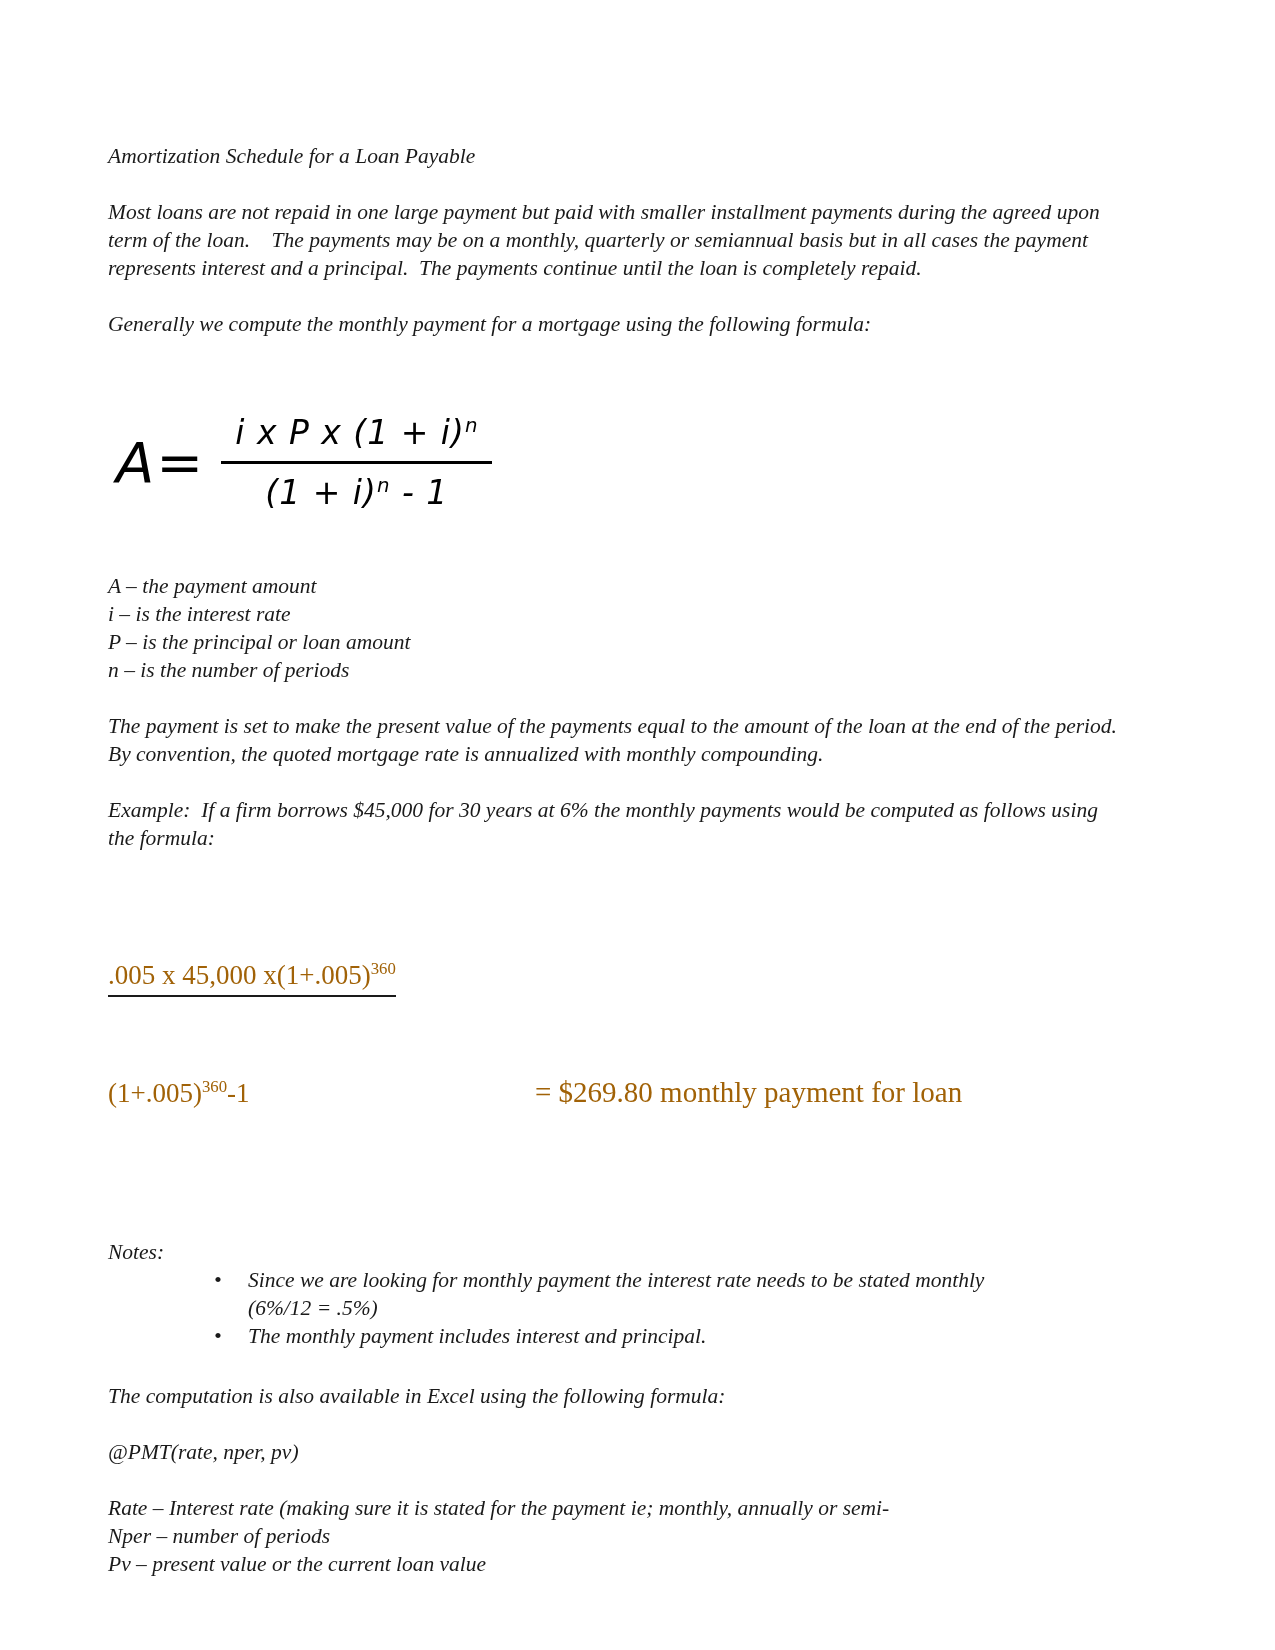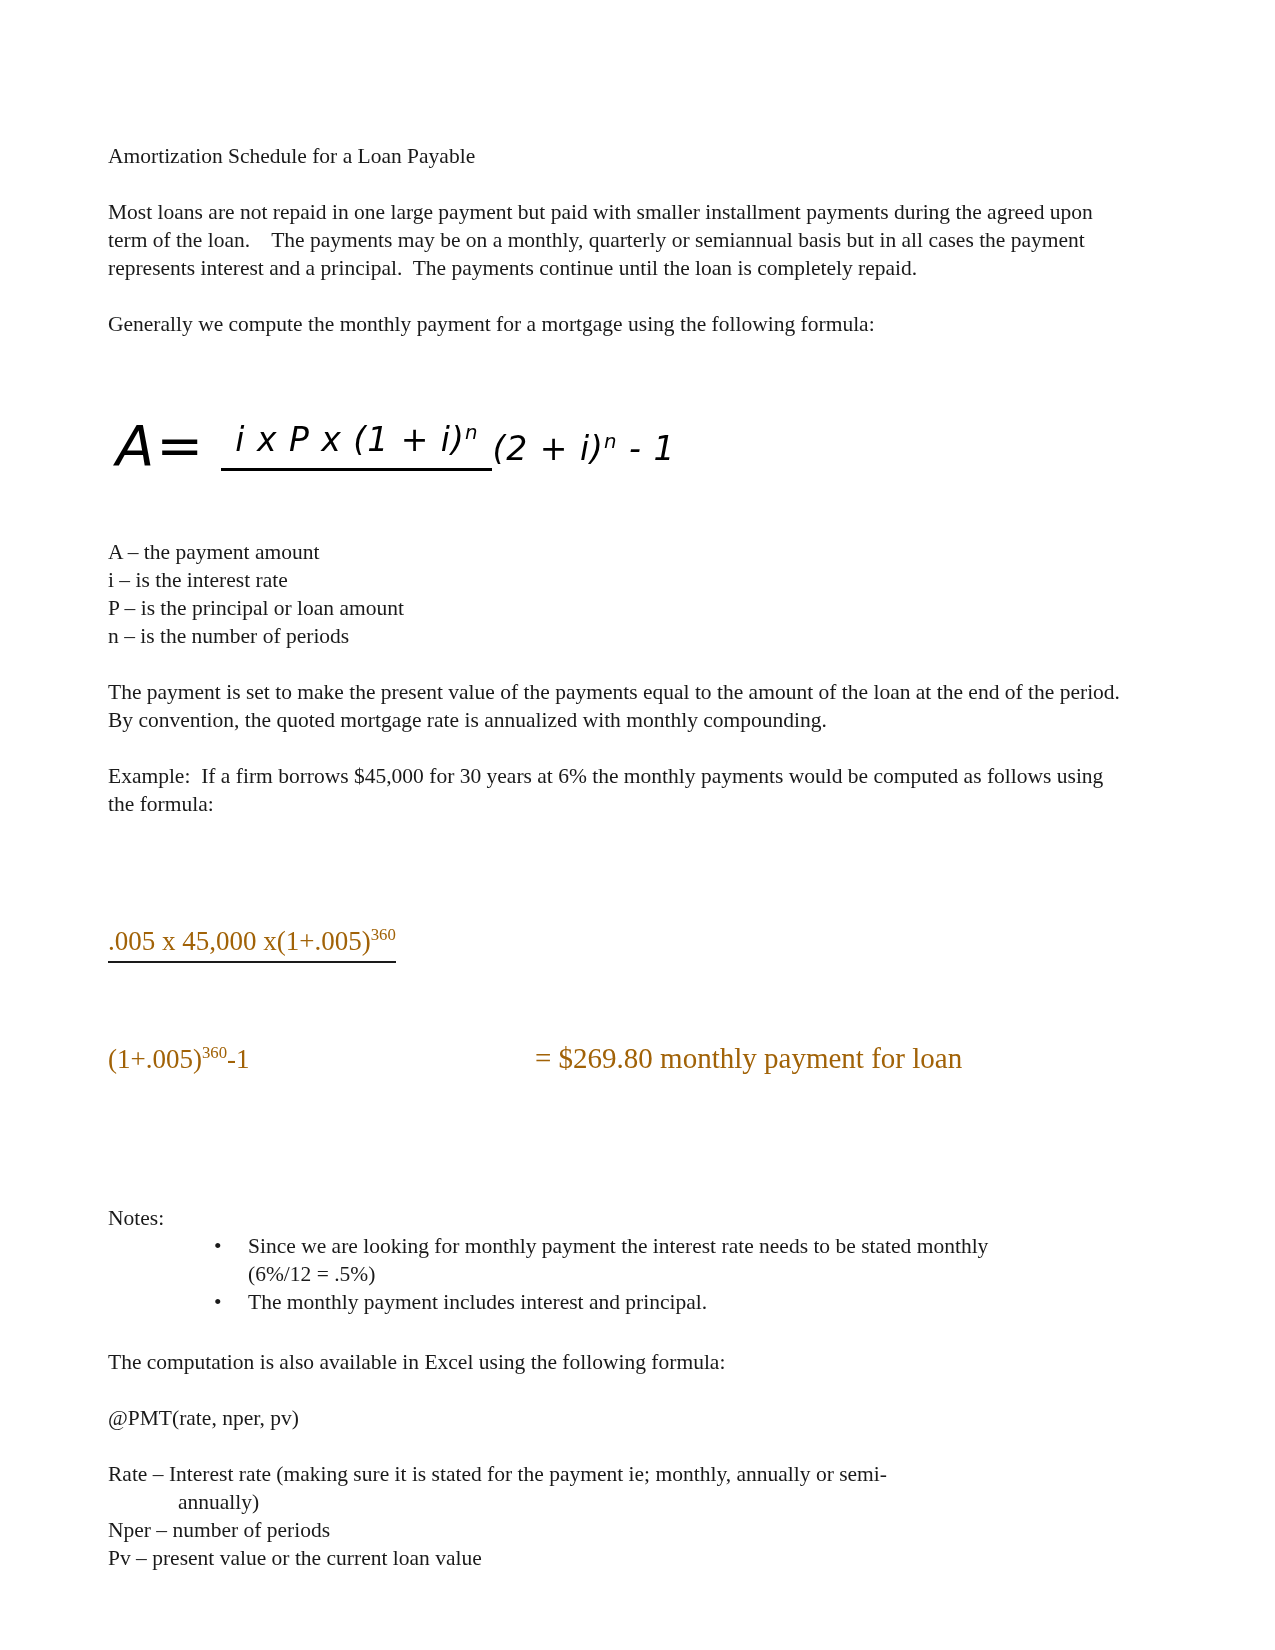--- a/index.html
+++ b/index.html
@@ -11,40 +11,41 @@
     color: #1a1a1a;
     position: relative;
     overflow: hidden;
   }
   .page { padding: 142px 152px 0 108px; }
 
   .txt {
     font-size: 21.5px;
     line-height: 28px;
     white-space: pre-wrap;
+    font-style: italic;
   }
   .title { margin-bottom: 28px; }
   .para { margin-bottom: 28px; }
   .formula-intro { margin-bottom: 75px; }
   .example-intro { }
 
   
   .big-formula {
     display: flex;
     align-items: center;
     font-family: "DejaVu Sans", sans-serif;
     font-style: italic;
     color: #000;
     margin-left: 8px;
     margin-bottom: 60px;
   }
   .bf-lhs { font-size: 56px; letter-spacing: 2px; margin-right: 16px; }
   .bf-frac {
     display: inline-flex;
-    flex-direction: row;
+    flex-direction: column;
     text-align: center;
     font-size: 33px;
     letter-spacing: 1px;
   }
   .bf-num {
     padding: 0 14px 9px 14px;
     border-bottom: 3px solid #000;
   }
   .bf-den { padding-top: 9px; }
   .big-formula sup { font-size: 60%; line-height: 0; font-style: italic; }
@@ -100,21 +101,21 @@
   <p class="txt title">Amortization Schedule for a Loan Payable</p>
 
   <p class="txt para">Most loans are not repaid in one large payment but paid with smaller installment payments during the agreed upon term of the loan.    The payments may be on a monthly, quarterly or semiannual basis but in all cases the payment represents interest and a principal.  The payments continue until the loan is completely repaid.</p>
 
   <p class="txt para formula-intro">Generally we compute the monthly payment for a mortgage using the following formula:</p>
 
   <div class="big-formula">
     <span class="bf-lhs"><span>A</span><span>=</span></span>
     <span class="bf-frac">
       <span class="bf-num"><span>i x P x (1 + i)</span><sup>n</sup></span>
-      <span class="bf-den"><span>(2 + i)</span><sup>n</sup><span> - 1</span></span>
+      <span class="bf-den"><span>(1 + i)</span><sup>n</sup><span> - 1</span></span>
     </span>
   </div>
 
   <div class="defs">
     <p class="txt">A – the payment amount</p>
     <p class="txt">i – is the interest rate</p>
     <p class="txt">P – is the principal or loan amount</p>
     <p class="txt">n – is the number of periods</p>
   </div>
 
@@ -135,18 +136,17 @@
     <li class="txt"><span class="bullet">•</span><span class="note-text">Since we are looking for monthly payment the interest rate needs to be stated monthly (6%/12 = .5%)</span></li>
     <li class="txt"><span class="bullet">•</span><span class="note-text">The monthly payment includes interest and principal.</span></li>
   </ul>
 
   <p class="txt para">The computation is also available in Excel using the following formula:</p>
 
   <p class="txt para">@PMT(rate, nper, pv)</p>
 
   <div class="pmt-defs">
     <p class="txt">Rate – Interest rate (making sure it is stated for the payment ie; monthly, annually or semi-</p>
-    <p class="txt indent2">annually)</p>
     <p class="txt">Nper – number of periods</p>
     <p class="txt">Pv – present value or the current loan value</p>
   </div>
 
 </div>
 
 </body></html>

